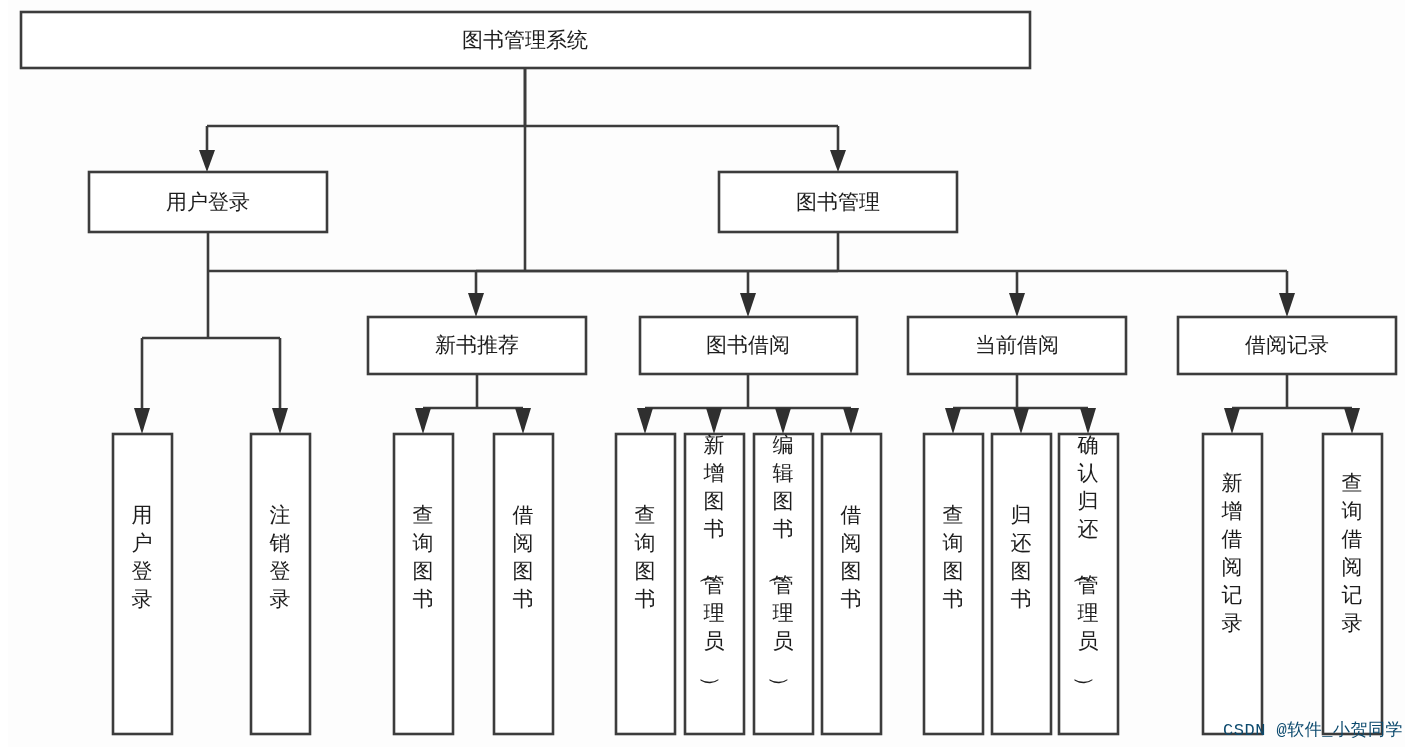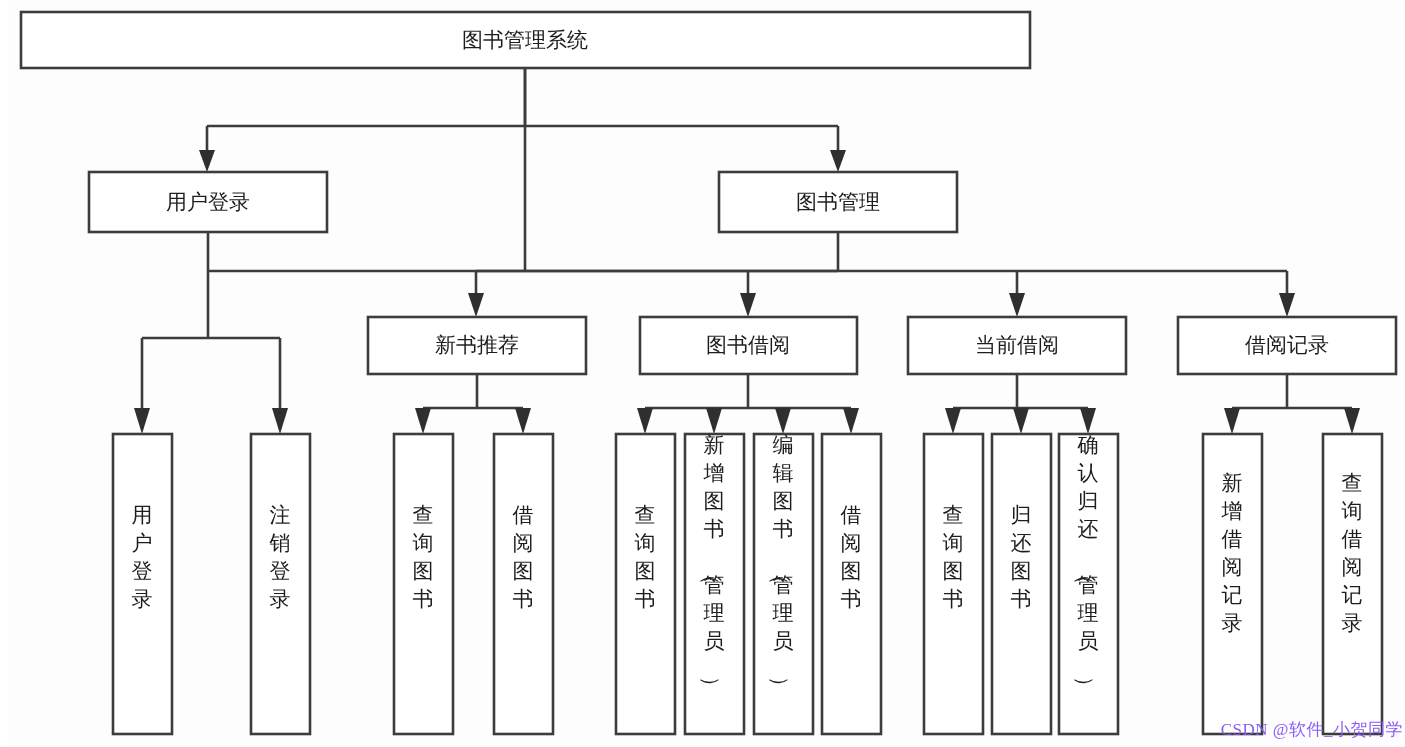--- a/index.html
+++ b/index.html
@@ -52,23 +52,23 @@
   .node-label-vertical {
     fill: #1d1d1d;
     font-family: "DejaVu Sans", "Liberation Sans", sans-serif;
     font-size: 21px;
     text-anchor: middle;
   }
   .watermark-text {
     position: absolute;
     right: 10px;
     bottom: 6px;
-    font-family: Liberation Serif, serif;
+    font-family: Liberation Mono, monospace;
     font-size: 17px;
-    color: #8b5cf6;
+    color: #0c4a6e;
     letter-spacing: 0.5px;
     white-space: nowrap;
     user-select: none;
   }
 </style>
 </head>
 <body>
 
 <div id="diagram-root">
 

